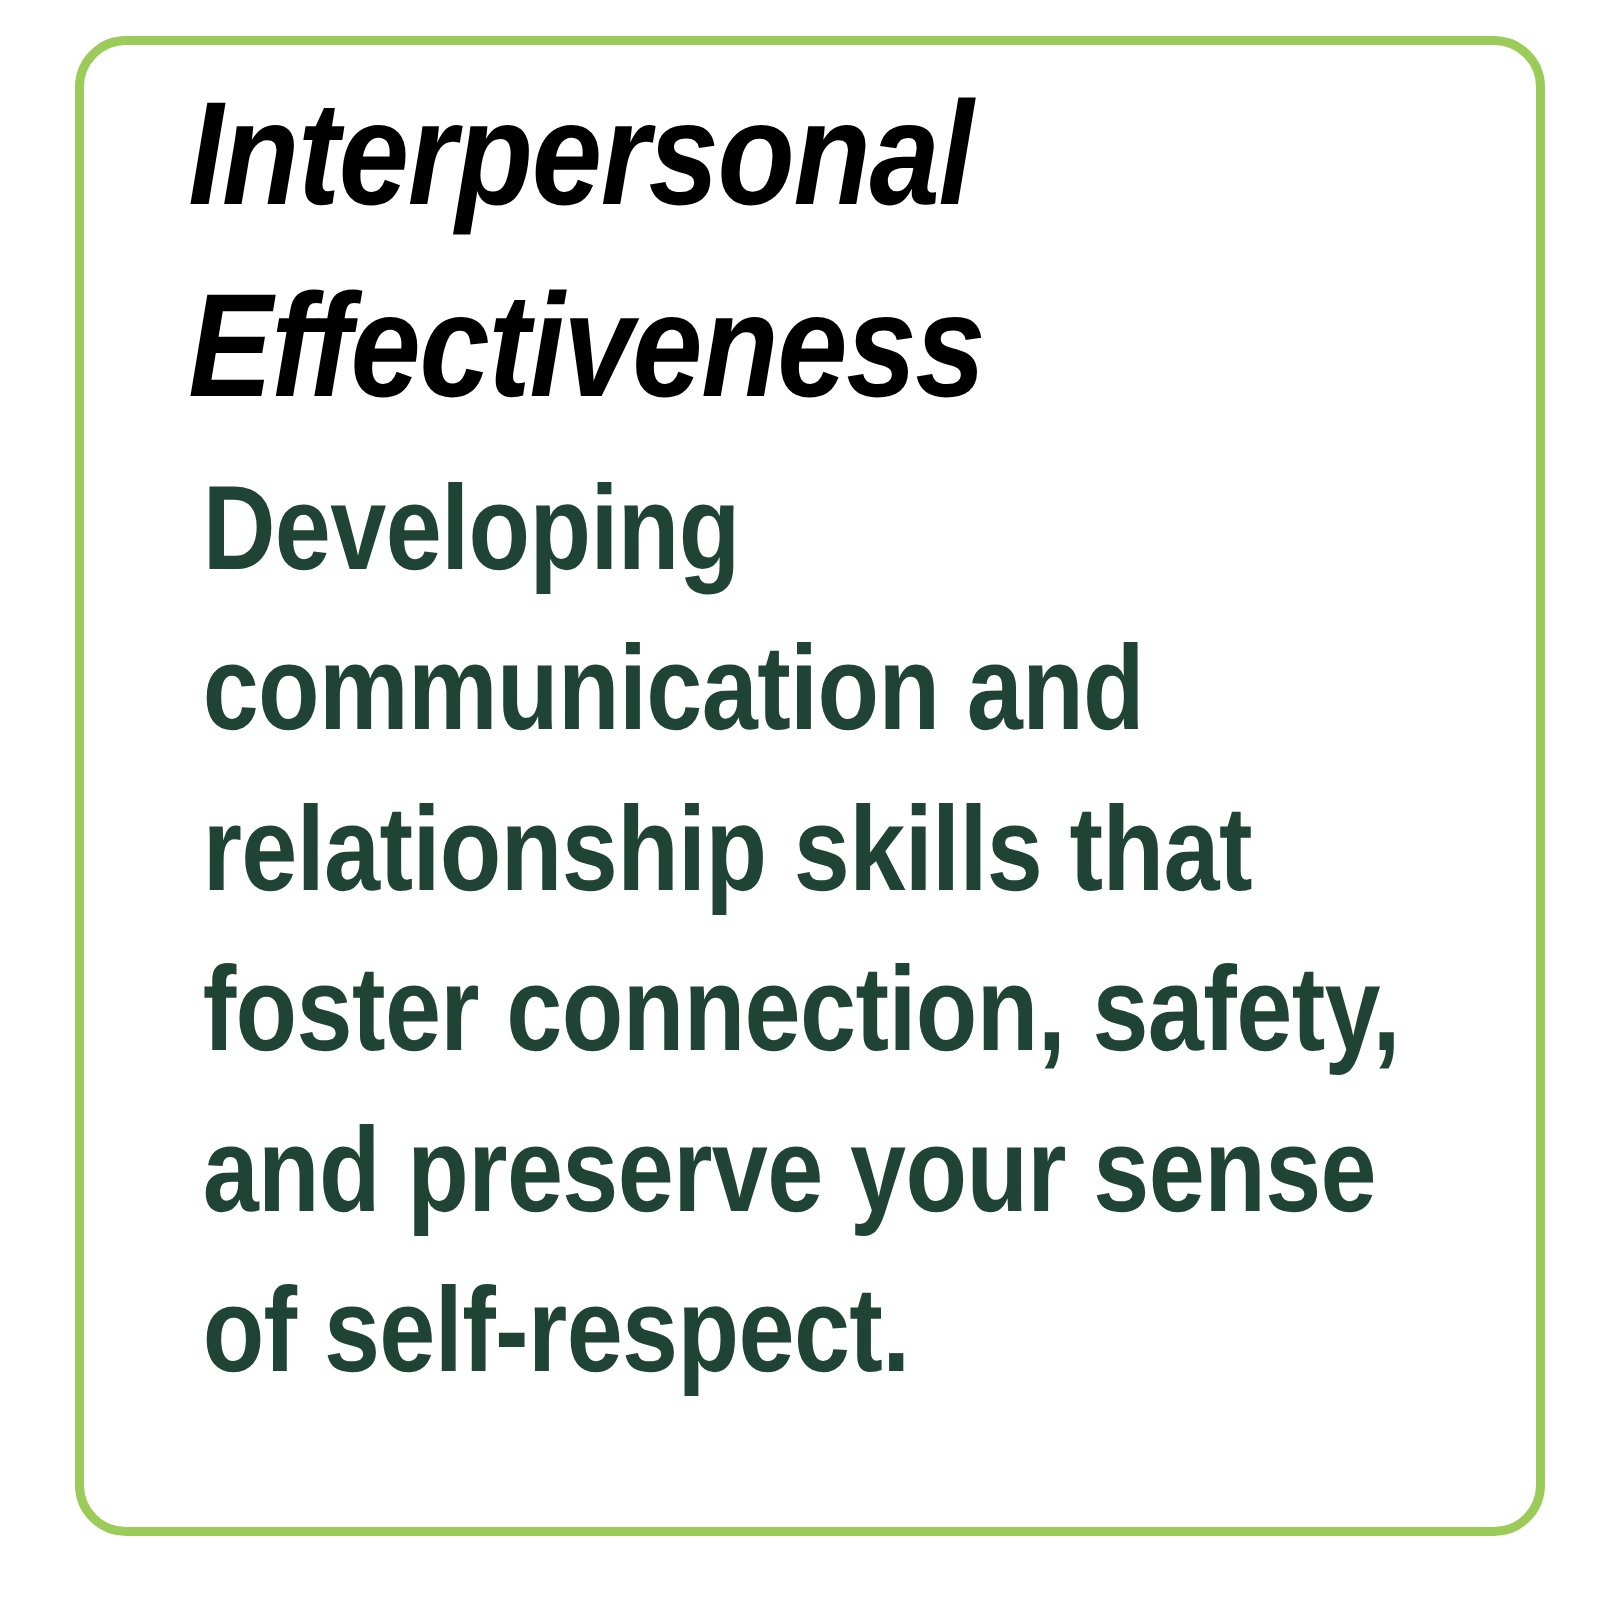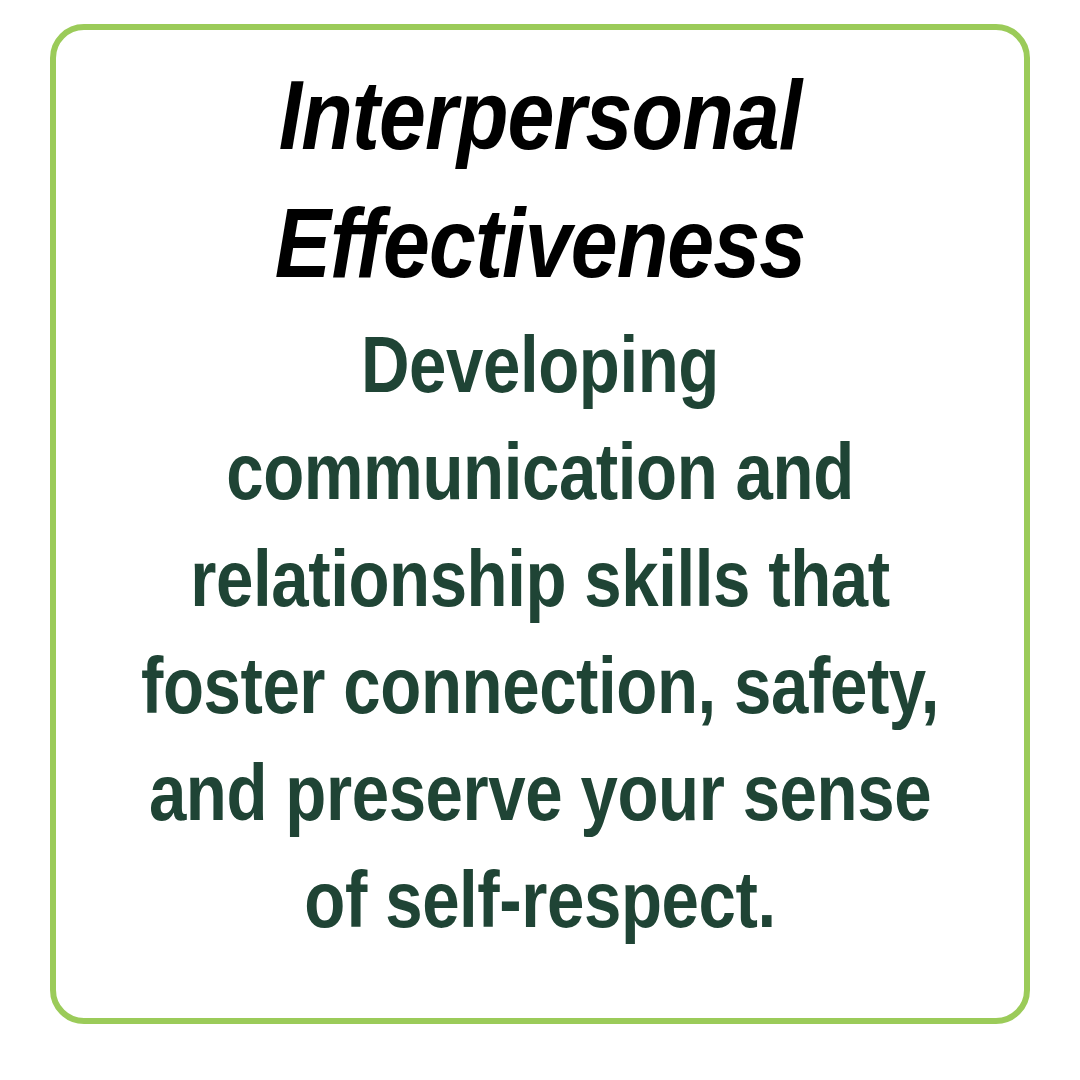--- a/index.html
+++ b/index.html
@@ -36,23 +36,23 @@
     border-radius: 34px;
     background: #FFFFFF;
   }
 
   
   #content {
     position: absolute;
     left: 50px;
     top: 24px;
     width: 980px;
-    text-align: center;
+    text-align: left;
     box-sizing: border-box;
-    padding: 13px 8px;
+    padding: 0 8px;
   }
 
   .card-title {
     margin: 0;
     padding-top: 14px;
     font-family: "Liberation Sans", "DejaVu Sans", sans-serif;
     font-size: 98px;
     font-weight: 700;
     font-style: italic;
     line-height: 128px;

